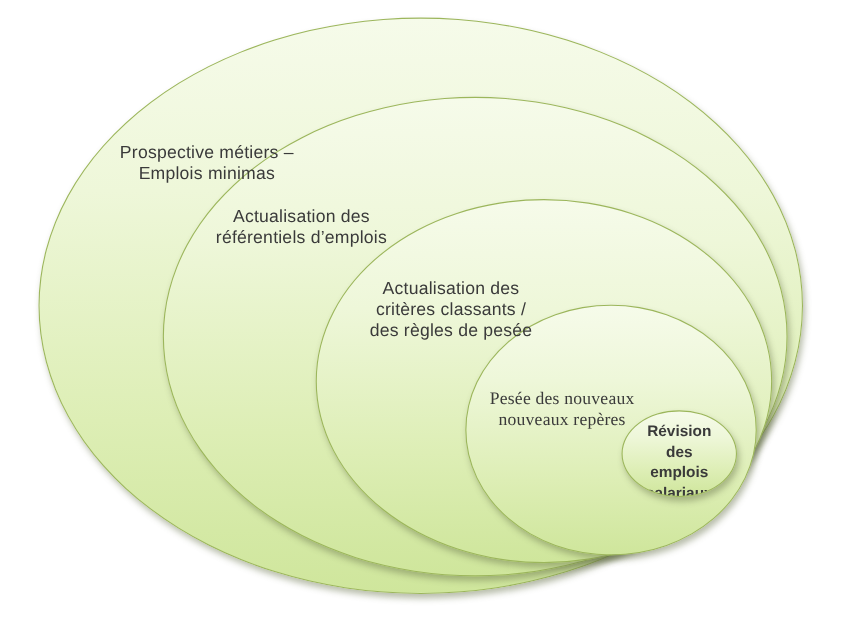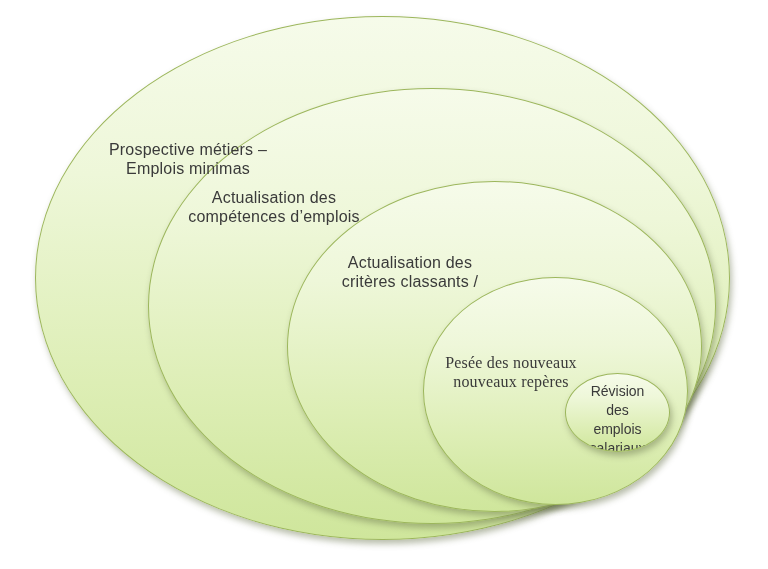--- a/index.html
+++ b/index.html
@@ -37,31 +37,32 @@
   
   .label {
     position: absolute;
     text-align: center;
     color: var(--text, #3a3a3a);
     font-size: 16px;
     line-height: 19px;
     letter-spacing: 0.2px;
   }
   .label .line { display: block; }
-  .l1 { left: 43px;  top: 140px; width: 290px; }
+  .l1 { left: 43px;  top: 130px; width: 290px; }
   .l2 { left: 124px; top: 188px; width: 300px; }
   .l3 { left: 261px; top: 253px; width: 298px; }
   .l4 { left: 360px; top: 353px; width: 302px; font-family: Liberation Serif, serif; }
   .l5 {
     position: absolute;
     left: 0; right: 0; top: 8px;
     text-align: center;
     color: var(--text, #3a3a3a);
     font-size: 14px;
     line-height: 19px;
+    font-weight: bold;
   }
   .l5 .line { display: block; }
 </style>
 </head>
 <body>
 
 <div class="stage">
 
   <div class="ellipse e1"></div>
   <div class="ellipse e2"></div>
@@ -77,26 +78,27 @@
     </div>
   </div>
 
   <div class="label l1">
     <span class="line">Prospective métiers –</span>
     <span class="line">Emplois minimas</span>
   </div>
 
   <div class="label l2">
     <span class="line">Actualisation des</span>
-    <span class="line">compétences d’emplois</span>
+    <span class="line">référentiels d’emplois</span>
   </div>
 
   <div class="label l3">
     <span class="line">Actualisation des</span>
     <span class="line">critères classants /</span>
+    <span class="line">des règles de pesée</span>
   </div>
 
   <div class="label l4">
     <span class="line">Pesée des nouveaux</span>
     <span class="line">nouveaux repères</span>
   </div>
 
 </div>
 
 </body></html>

